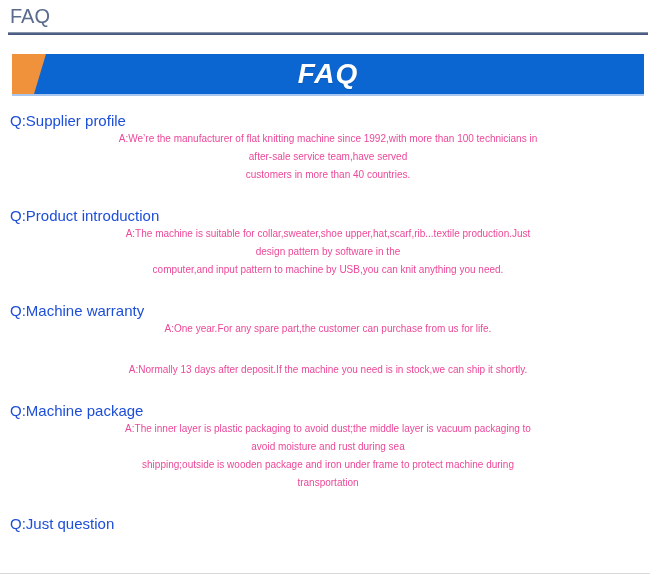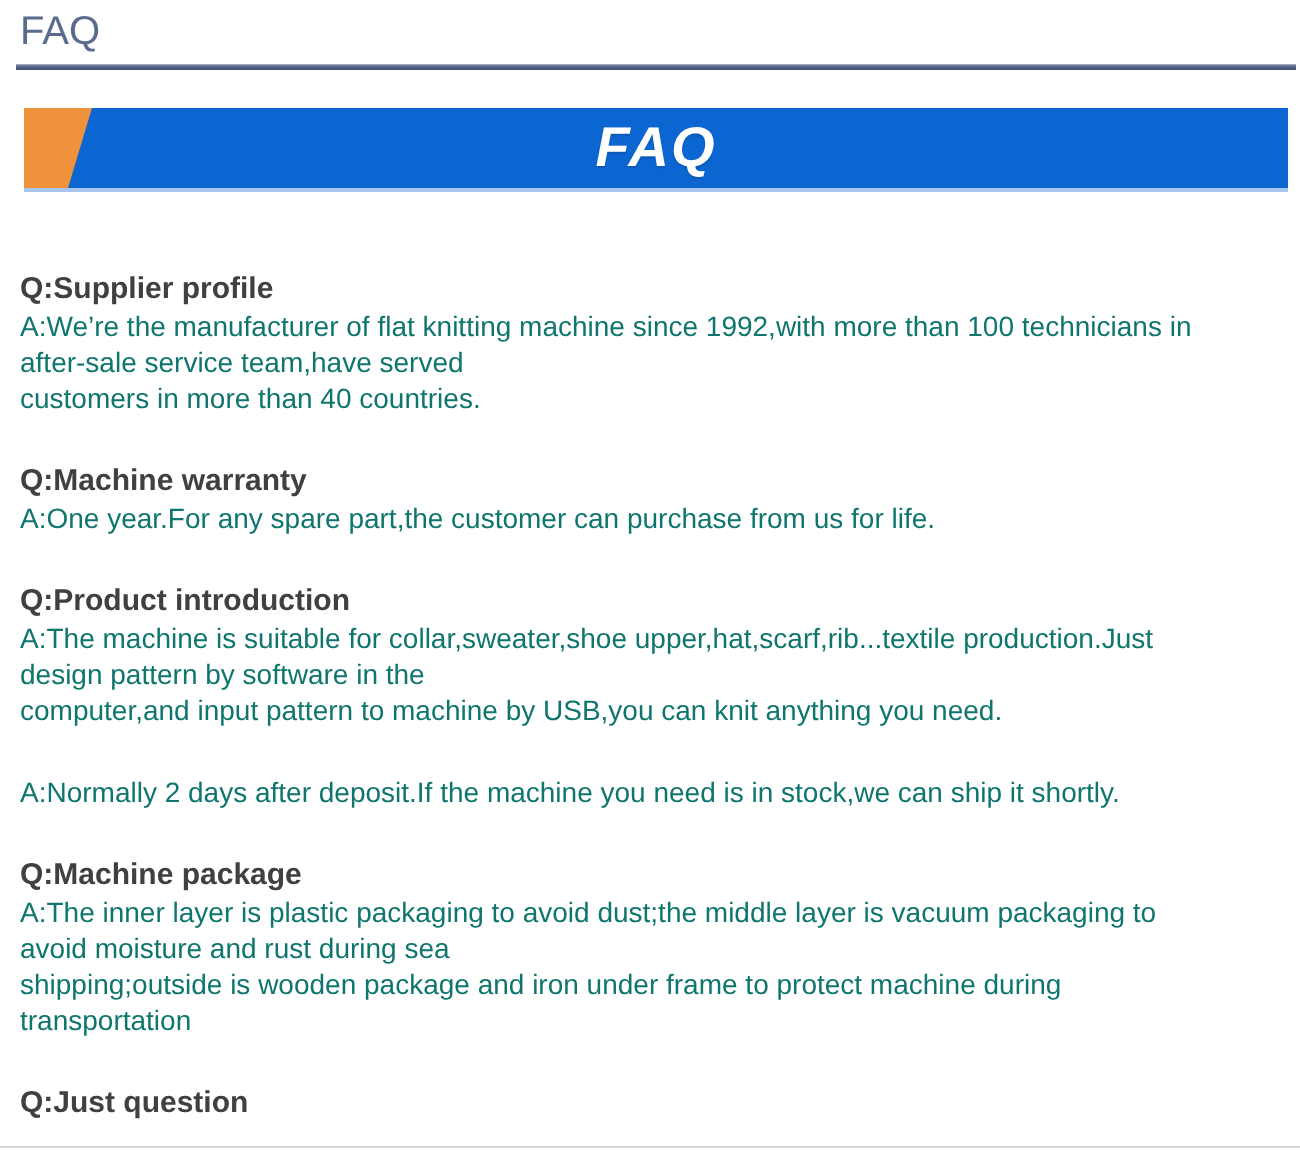--- a/index.html
+++ b/index.html
@@ -53,30 +53,30 @@
   }
   .content {
     padding: 16px 4px 0 10px;
     overflow: hidden;
   }
   .faq-item {
     margin-bottom: 23px;
   }
   .faq-question {
     font-size: 15px;
-    font-weight: 700;
-    color: #404040;
+    font-weight: 400;
+    color: #1d4ed8;
     line-height: 18px;
-    margin-top: 24px;
   }
   .faq-answer {
-    font-size: 14px;
-    color: #0f766e;
+    font-size: 10px;
+    color: #ec4899;
     line-height: 18px;
     white-space: pre;
+    text-align: center;
   }
   .bottom-divider {
     position: absolute;
     left: 0; right: 0;
     bottom: 1px;
     height: 1px;
     background: #d9d9d9;
   }
 </style>
 </head>
@@ -95,33 +95,33 @@
 <div class="content">
 
   <div class="faq-item">
     <div class="faq-question">Q:Supplier profile</div>
     <div class="faq-answer">A:We’re the manufacturer of flat knitting machine since 1992,with more than 100 technicians in
 after-sale service team,have served
 customers in more than 40 countries.</div>
   </div>
 
   <div class="faq-item">
-    <div class="faq-question">Q:Machine warranty</div>
-    <div class="faq-answer">A:One year.For any spare part,the customer can purchase from us for life.</div>
-  </div>
-
-  <div class="faq-item">
     <div class="faq-question">Q:Product introduction</div>
     <div class="faq-answer">A:The machine is suitable for collar,sweater,shoe upper,hat,scarf,rib...textile production.Just
 design pattern by software in the
 computer,and input pattern to machine by USB,you can knit anything you need.</div>
   </div>
 
   <div class="faq-item">
-    <div class="faq-answer">A:Normally 2 days after deposit.If the machine you need is in stock,we can ship it shortly.</div>
+    <div class="faq-question">Q:Machine warranty</div>
+    <div class="faq-answer">A:One year.For any spare part,the customer can purchase from us for life.</div>
+  </div>
+
+  <div class="faq-item">
+    <div class="faq-answer">A:Normally 13 days after deposit.If the machine you need is in stock,we can ship it shortly.</div>
   </div>
 
   <div class="faq-item">
     <div class="faq-question">Q:Machine package</div>
     <div class="faq-answer">A:The inner layer is plastic packaging to avoid dust;the middle layer is vacuum packaging to
 avoid moisture and rust during sea
 shipping;outside is wooden package and iron under frame to protect machine during
 transportation</div>
   </div>
 

